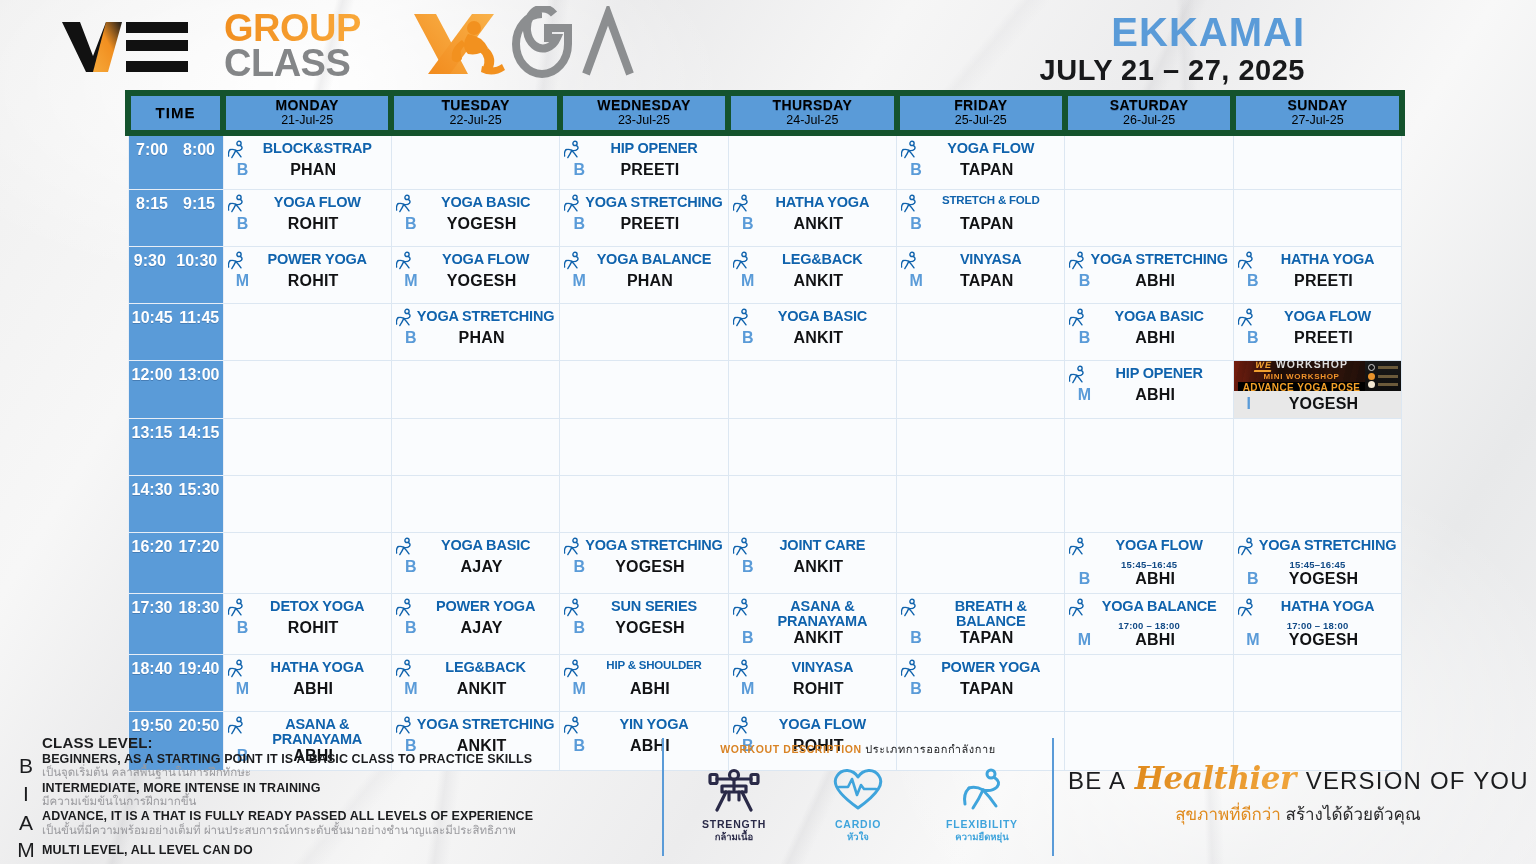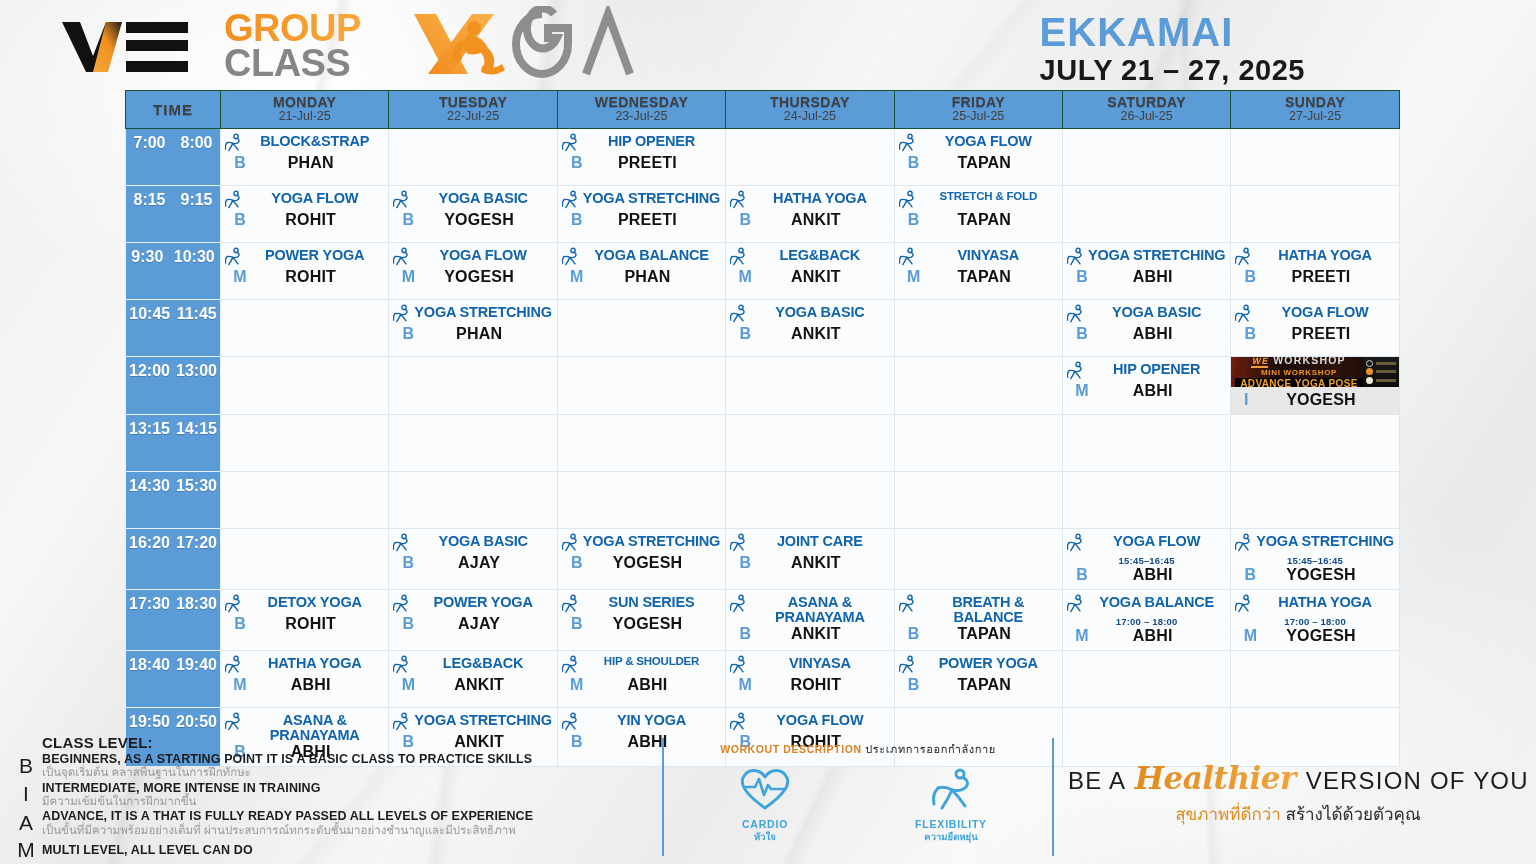--- a/index.html
+++ b/index.html
@@ -34,37 +34,37 @@
   .gc-text { margin-left:14px; line-height:.92; }
   .gc-group {
     font-size:38px; font-weight:bold; letter-spacing:-.5px;
     background:linear-gradient(90deg,#f18f20,#f9a83a);
     -webkit-background-clip:text; background-clip:text; color:transparent;
   }
   .gc-class { font-size:38px; font-weight:bold; letter-spacing:-.5px; color:#848688; }
   .yoga-word { position:absolute; left:410px; top:6px; width:230px; height:76px; }
 
   .branch {
-    position:absolute; right:22px; top:12px; text-align:left;
+    position:absolute; right:22px; top:12px; text-align:right;
   }
   .branch-name {
     font-size:40px; font-weight:bold; color:#5a9bd8; letter-spacing:1px; line-height:1;
   }
   .branch-date {
     font-size:29px; font-weight:bold; color:#18191b; letter-spacing:.5px; margin-top:4px; line-height:1;
   }
 
   
   .sched { position:absolute; left:125px; top:90px; width:1274px; }
   table { border-collapse:collapse; width:1274px; table-layout:fixed; }
   col.time-col { width:95px; }
   col.day-col  { width:168.4px; }
 
   thead th {
-    background:#5a9bd8; color:#404040; border:1px solid #14532d;
+    background:#5a9bd8; color:#000000; border:6px solid #14532d;
     height:38px; padding:2px 0; text-align:center; vertical-align:middle;
   }
   .th-day { font-size:14px; font-weight:bold; letter-spacing:.4px; line-height:1.05;
             text-shadow:0 1px 0 rgba(40,80,130,.45); }
   .th-date { font-size:12.5px; font-weight:normal; line-height:1.2; }
   .th-time { font-size:15px; font-weight:bold; letter-spacing:1px;
              text-shadow:0 1px 0 rgba(40,80,130,.45); }
 
   tbody td { border:1px solid #dce7f2; padding:0; vertical-align:top; }
   td.time-cell {
@@ -1314,20 +1314,40 @@
       </div>
     </div>
   </div>
 
   <div class="workout">
     <div class="wk-title">
       <span class="en">WORKOUT DESCRIPTION</span>
       <span class="th">ประเภทการออกกำลังกาย</span>
     </div>
     <div class="wk-icons">
+      <div class="wk-item wk-strength">
+        <div class="wk-ic">
+          <svg width="54" height="50" viewBox="0 0 54 50" fill="none" stroke="#2a2a48" stroke-width="3.2" stroke-linecap="round" stroke-linejoin="round">
+            <circle cx="27" cy="11" r="4.5"></circle>
+            <path d="M10 15 h34"></path>
+            <rect x="3" y="10.5" width="7" height="9" rx="1.5"></rect>
+            <rect x="44" y="10.5" width="7" height="9" rx="1.5"></rect>
+            <path d="M27 16 v10"></path>
+            <path d="M15 22 h24 v6 h-24 z"></path>
+            <path d="M19 28 l-5 10 l-4 8"></path>
+            <path d="M35 28 l5 10 l4 8"></path>
+            <path d="M22 28 v8"></path>
+              <path d="M32 28 v8"></path>
+          </svg>
+        </div>
+        <div class="wk-lbl">
+          <span>STRENGTH</span>
+          <span class="sub">กล้ามเนื้อ</span>
+        </div>
+      </div>
 
       <div class="wk-item wk-cardio">
         <div class="wk-ic">
           <svg width="58" height="50" viewBox="0 0 58 50" fill="none" stroke="#3fa4dc" stroke-width="3" stroke-linecap="round" stroke-linejoin="round">
             <path d="M29 44 C 8 29, 3 19, 8 12 C 13 4, 24 5, 29 13 C 34 5, 45 4, 50 12 C 55 19, 50 29, 29 44 Z"></path>
             <path d="M10 23 h9 l4 -8 l5 16 l4 -10 l3 4 h12" stroke-width="2.6"></path>
           </svg>
         </div>
         <div class="wk-lbl">
           <span>CARDIO</span>

